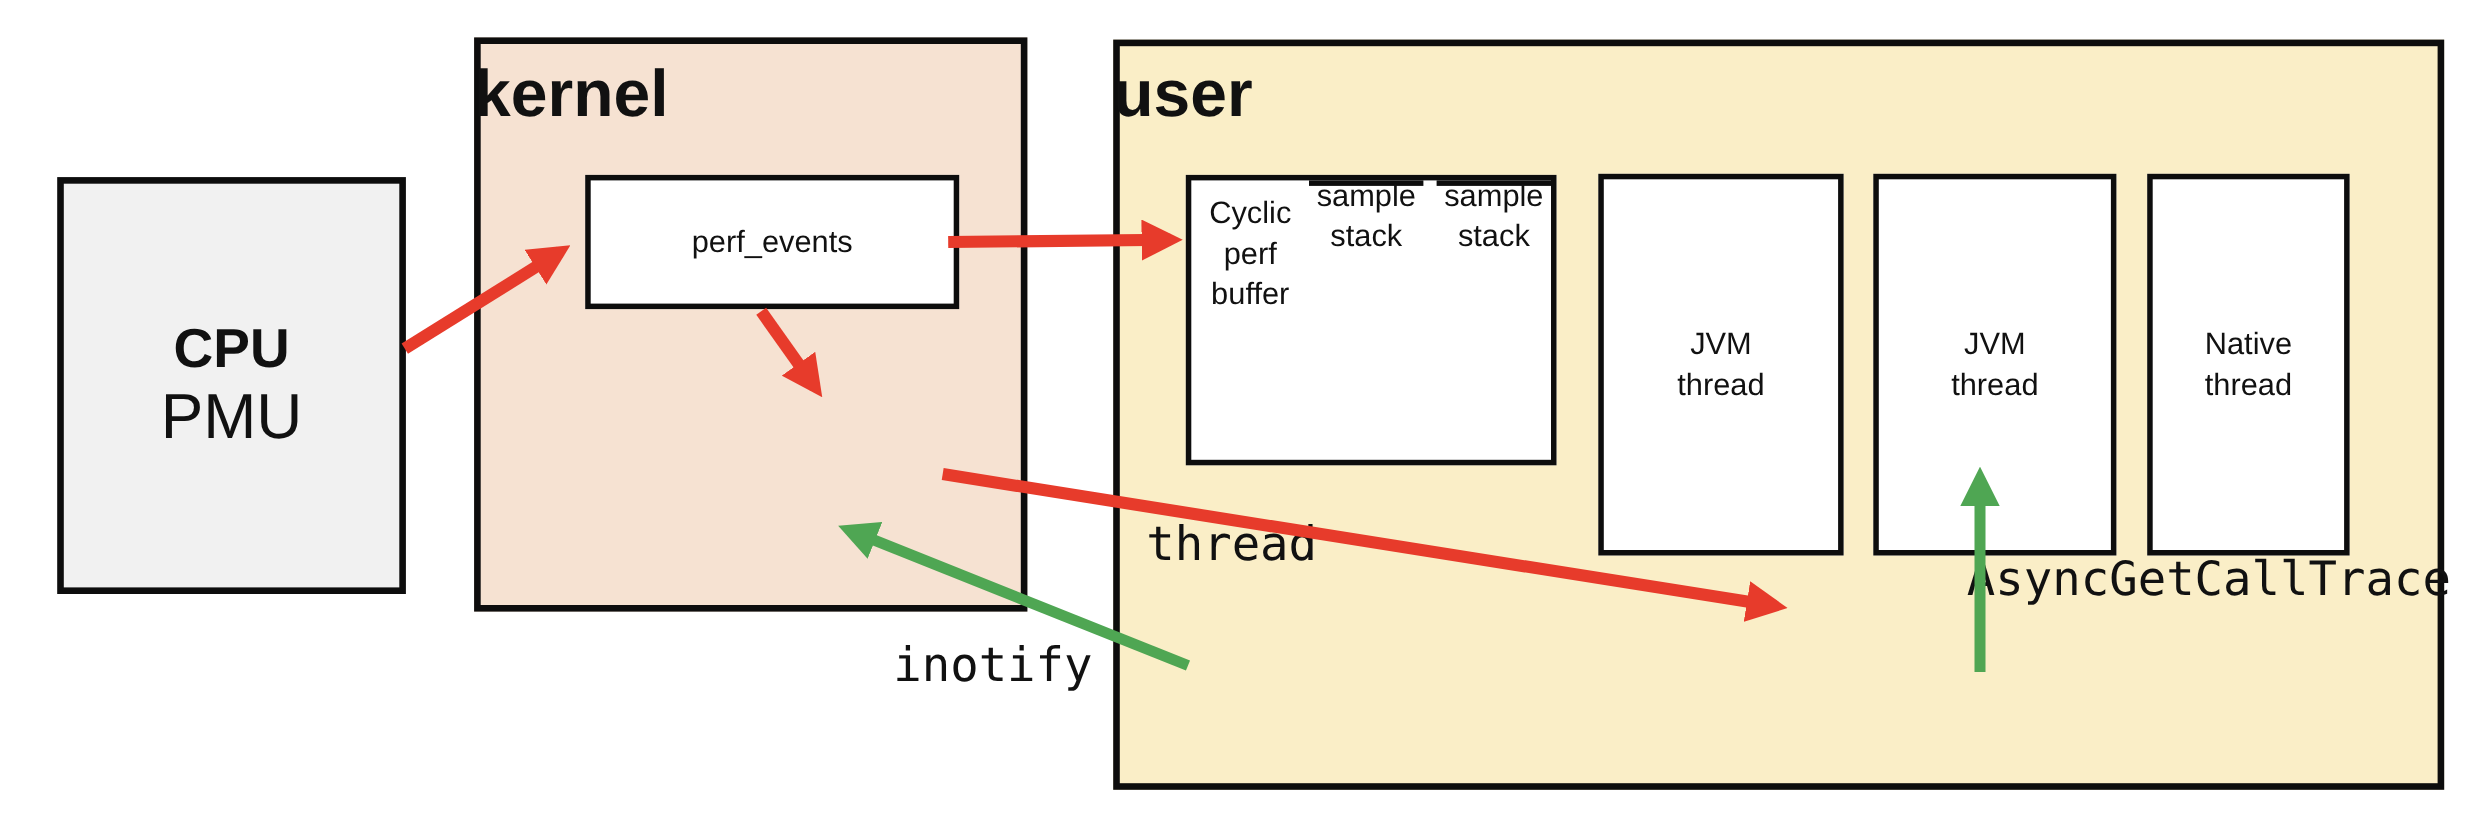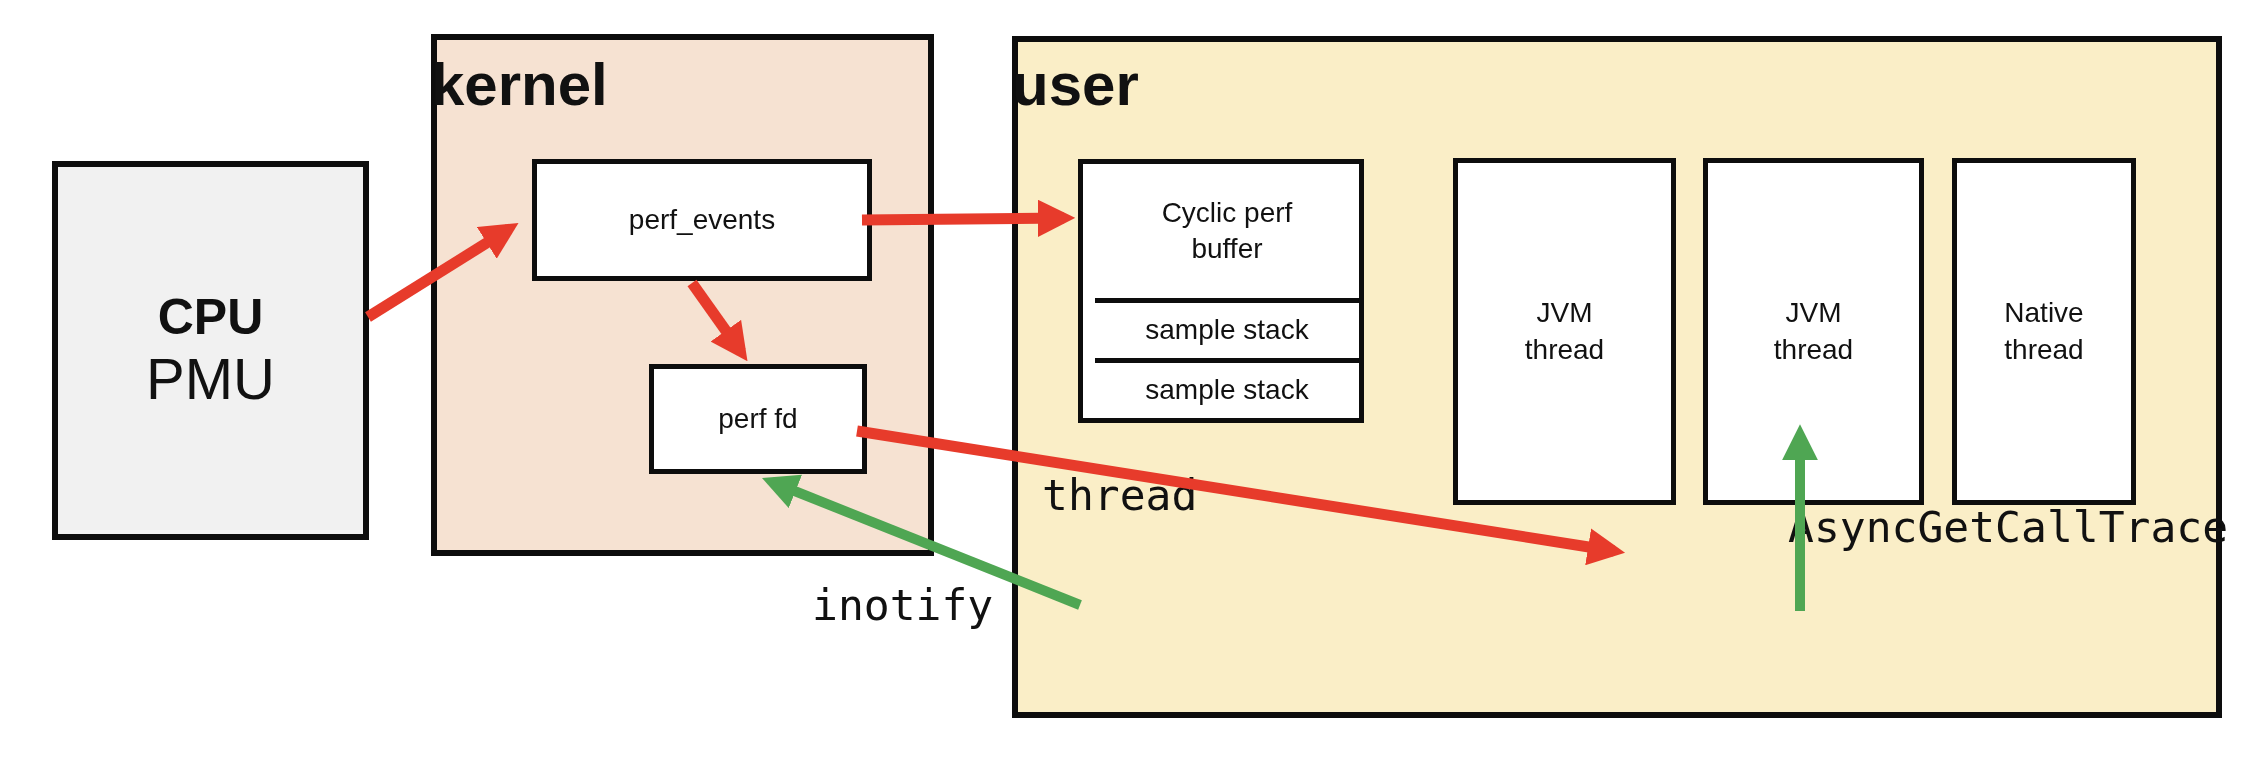--- a/index.html
+++ b/index.html
@@ -48,23 +48,23 @@
     font-family:"DejaVu Sans Mono", monospace;
     font-size:43px;
     line-height:1.1;
     color:#111;
   }
   .cpu-inner{display:flex;flex-direction:column;align-items:center;gap:6px;}
   .cpu-title{font-size:50px;font-weight:bold;line-height:1.05;}
   .cpu-sub{font-size:58px;line-height:1.05;}
   
   #perf-buffer{
-    position:absolute;left:1078px;top:159px;width:286px;height:264px;
+    position:absolute;left:1078px;top:159px;width:337px;height:264px;
     box-sizing:border-box;border:5px solid var(--border);
-    background:#fff;display:flex;flex-direction:column;
+    background:#fff;display:flex;flex-direction:row;
   }
   .buffer-top{
     height:134px;box-sizing:border-box;
     display:flex;align-items:center;justify-content:center;text-align:center;
   }
   .stack-cell{
     height:60px;box-sizing:border-box;border-top:5px solid var(--border);
     display:flex;align-items:center;justify-content:center;text-align:center;
   }
   #arrows{position:absolute;left:0;top:0;width:2260px;height:764px;z-index:10;pointer-events:none;}
@@ -85,23 +85,20 @@
     </div>
   </div>
 
   <div class="region" style="left:431px;top:34px;width:503px;height:522px;background:var(--kernel-fill);"></div>
   <div class="region-title" style="left:431px;width:503px;top:52px;">kernel</div>
 
   <div class="box label-40" style="left:520px;top:159px;width:340px;height:122px;">
     <span>perf_events</span>
   </div>
 
-  <div class="box label-40" style="left:637px;top:364px;width:218px;height:110px;">
-    <span>perf fd</span>
-  </div>
 
   <div class="region" style="left:1012px;top:36px;width:1210px;height:682px;background:var(--user-fill);"></div>
   <div class="region-title" style="left:1012px;width:1210px;top:52px;">user</div>
 
   <div id="perf-buffer">
     <div class="buffer-top label-40 pre">Cyclic perf
 buffer</div>
     <div class="stack-cell label-40">sample stack</div>
     <div class="stack-cell label-40">sample stack</div>
   </div>

